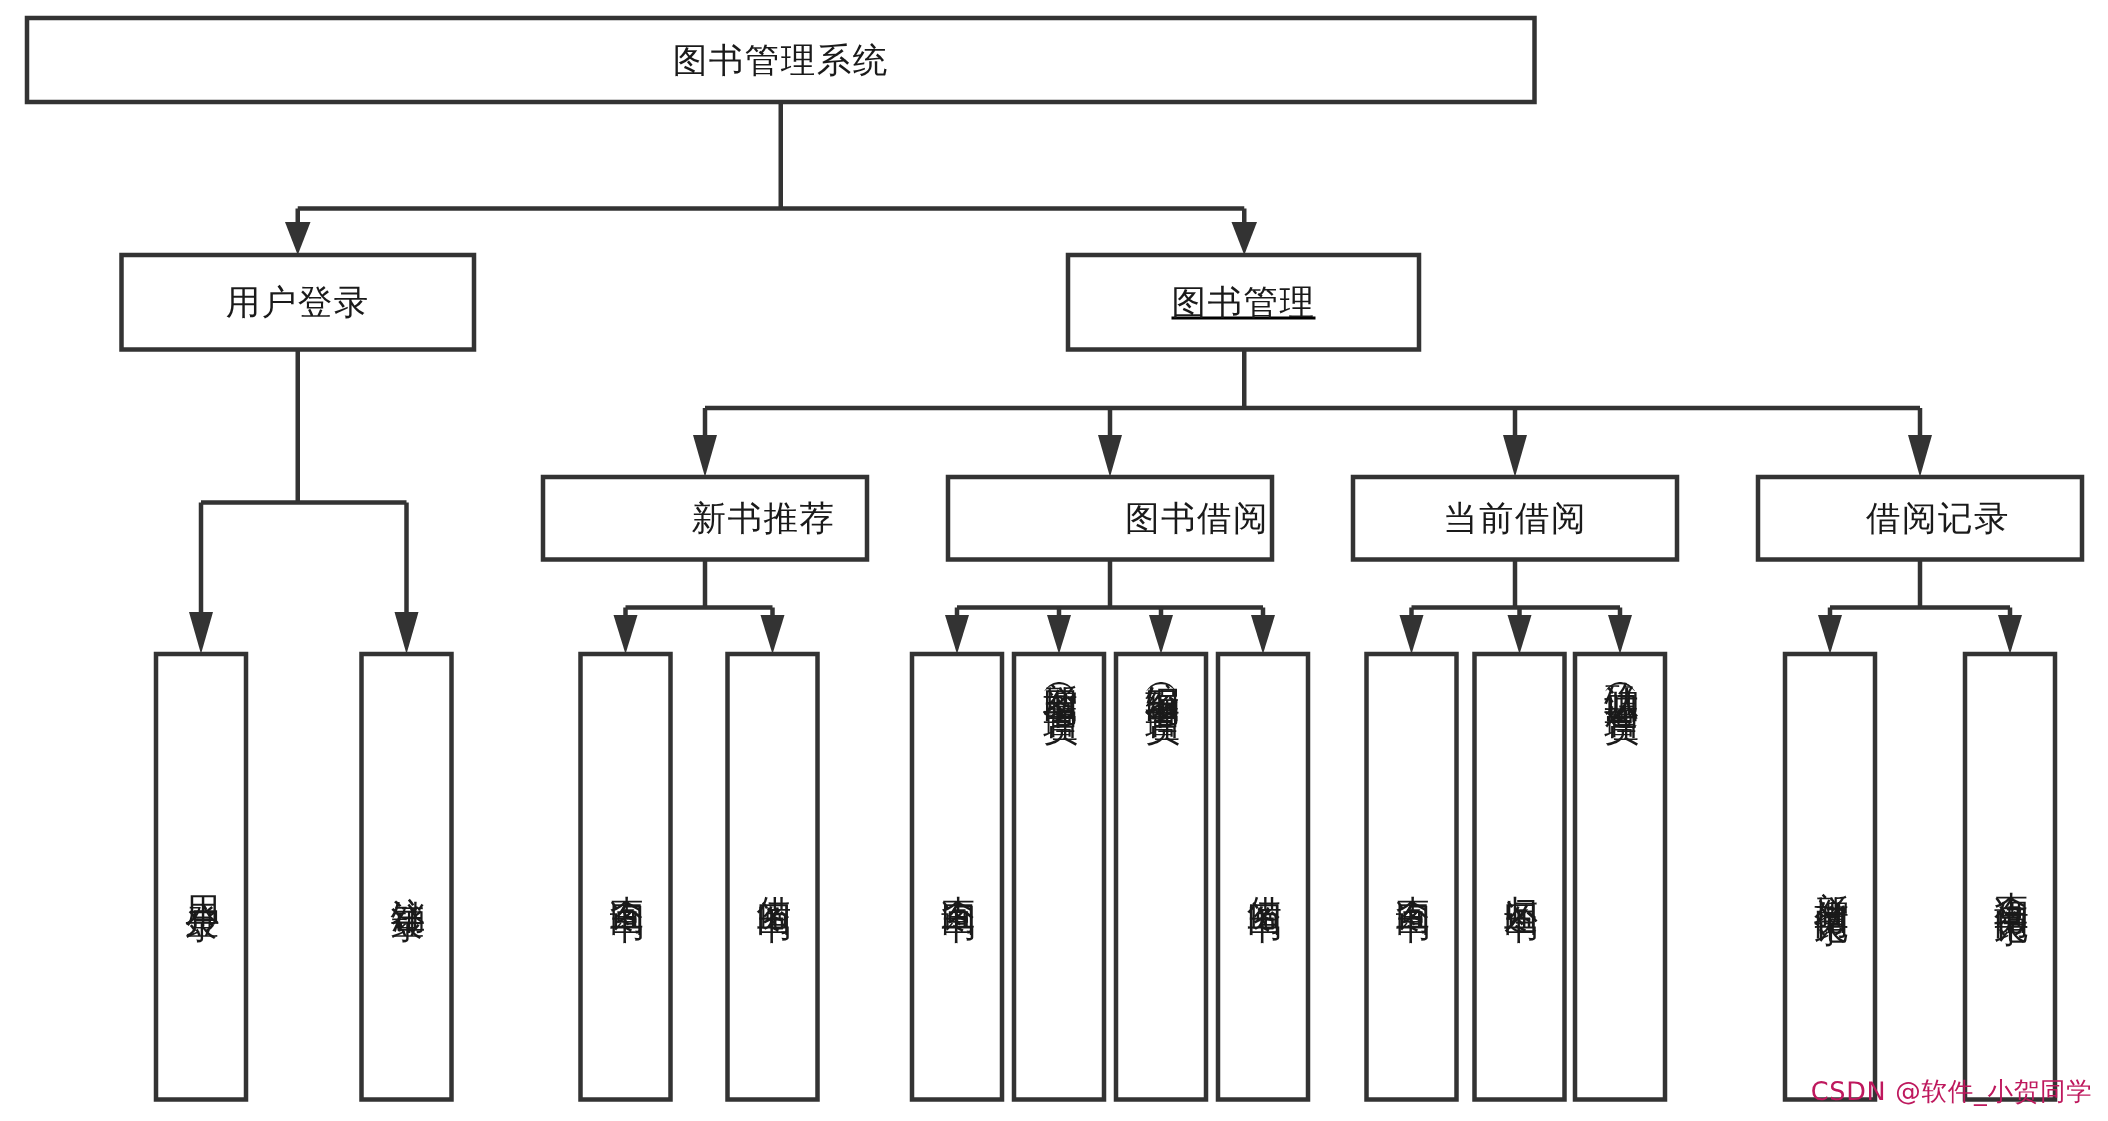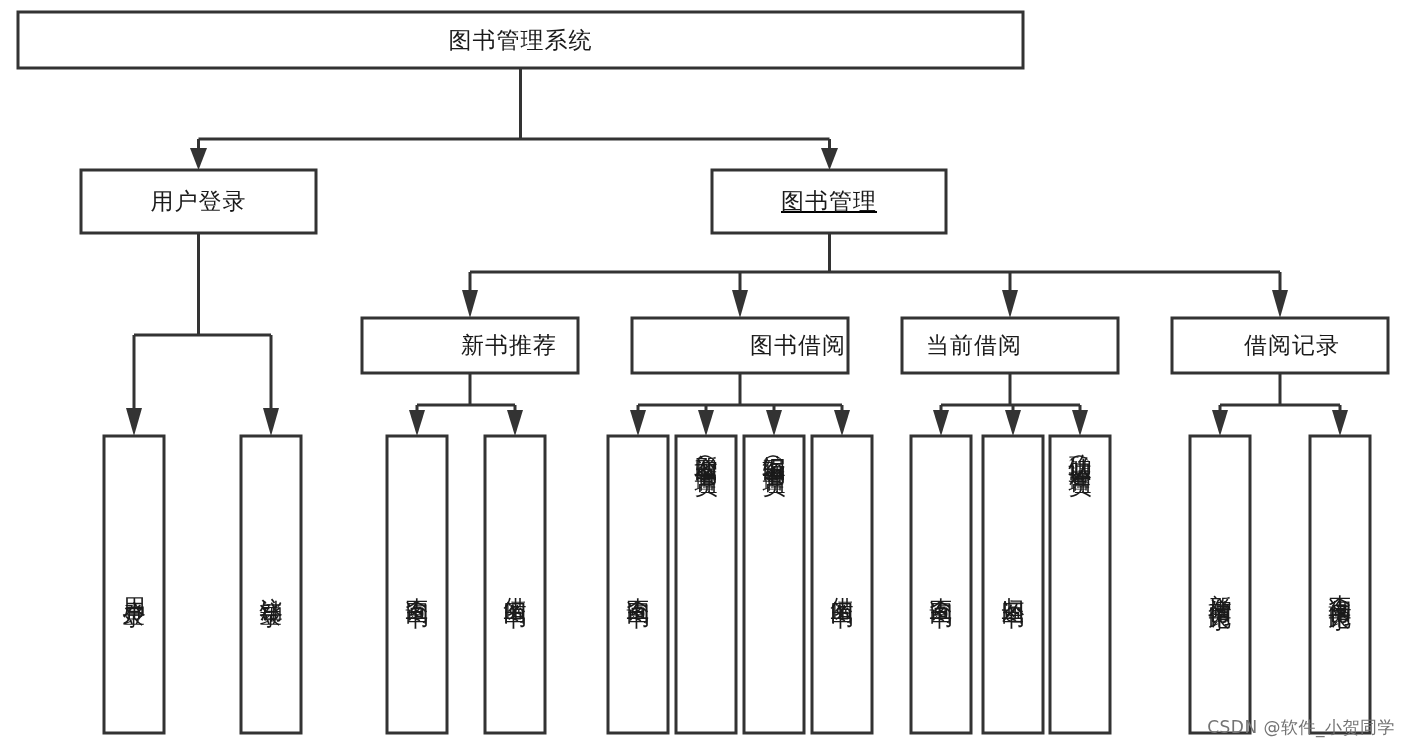--- a/index.html
+++ b/index.html
@@ -73,21 +73,21 @@
     color: #1a1a1a;
     letter-spacing: 1px;
     white-space: nowrap;
   }
   #watermark {
     position: absolute;
     right: 10px;
     bottom: 8px;
     font-family: "DejaVu Sans", "Liberation Sans", sans-serif;
     font-size: 17px;
-    color: #737373;
+    color: #be185d;
     letter-spacing: 0.5px;
     white-space: nowrap;
     pointer-events: none;
   }
 </style>
 </head>
 <body>
 
 <div id="diagram-root">
 
@@ -212,21 +212,21 @@
   </div>
 
   <div class="hlabel-wrap" style="left:362px; top:318px; width:216px; height:55px;padding-left:39px;">
     <span class="hlabel-text">新书推荐</span>
   </div>
 
   <div class="hlabel-wrap" style="left:632px; top:318px; width:260px; height:55px;margin-left:36px;">
     <span class="hlabel-text">图书借阅</span>
   </div>
 
-  <div class="hlabel-wrap" style="left:866px; top:318px; width:216px; height:55px;">
+  <div class="hlabel-wrap" style="left:902px; top:318px; width:216px; height:55px;">
     <span class="hlabel-text">当前借阅</span>
   </div>
 
   <div class="hlabel-wrap" style="left:1172px; top:318px; width:216px; height:55px;margin-left:12px;">
     <span class="hlabel-text">借阅记录</span>
   </div>
 
   <div class="vlabel-wrap" style="left:104px; top:436px; width:60px; height:297px;">
     <span class="vlabel-text">用户登录</span>
   </div>

